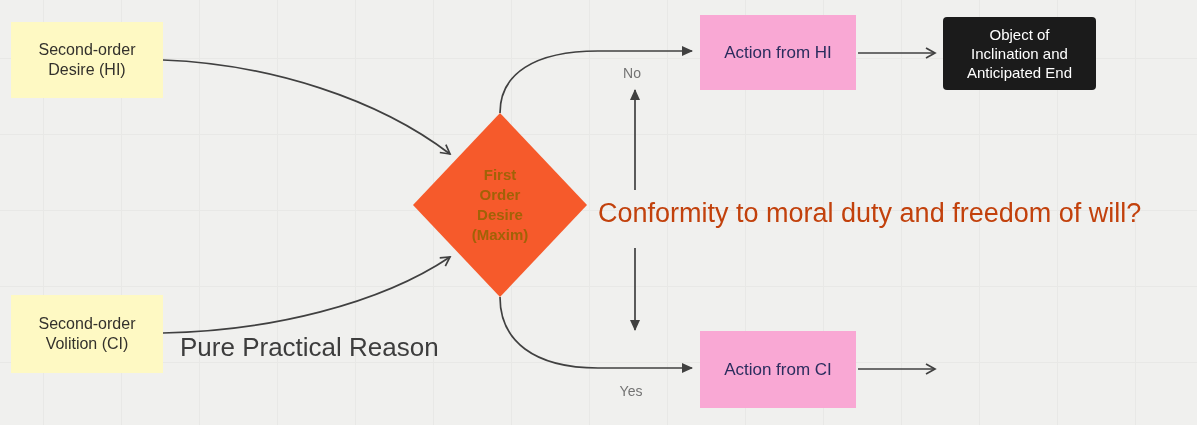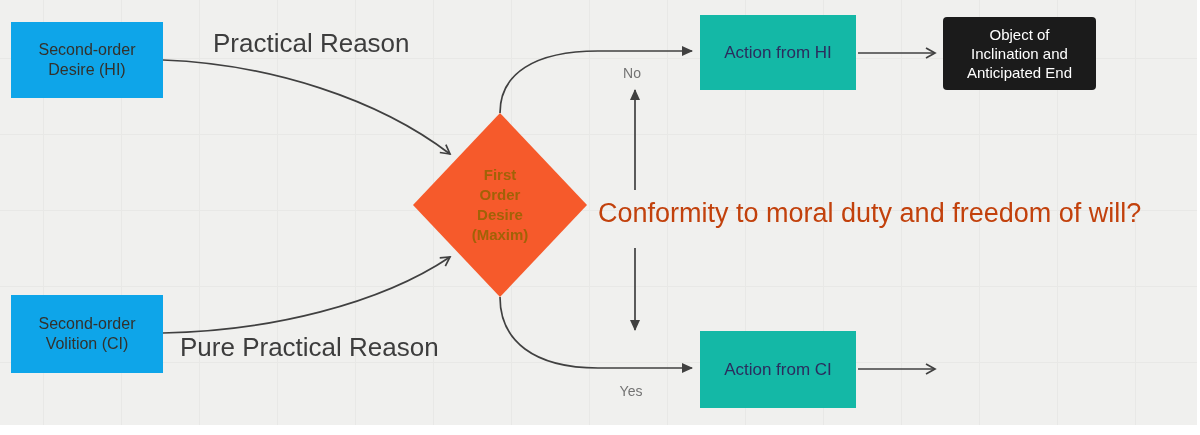--- a/index.html
+++ b/index.html
@@ -38,28 +38,28 @@
     position: absolute;
     display: flex;
     align-items: center;
     justify-content: center;
     text-align: center;
     white-space: pre-line;
     z-index: 3;
     box-sizing: border-box;
   }
   .node-yellow {
-    background: #0ea5e9;
+    background: #fef9c3;
     color: #33312c;
     font-size: 16px;
     line-height: 20px;
     text-align: center;
   }
   .node-pink {
-    background: #14b8a6;
+    background: #f9a8d4;
     color: #2b2d5e;
     font-size: 17px;
     text-align: center;
   }
   .node-black {
     background: #1b1b1b;
     color: #ffffff;
     font-size: 15px;
     line-height: 19px;
     border-radius: 4px;
@@ -153,21 +153,20 @@
 
   <div class="node node-pink" style="left:700px; top:15px; width:156px; height:75px;">Action from HI</div>
 
   <div class="node node-pink" style="left:700px; top:331px; width:156px; height:77px;">Action from CI</div>
 
   <div class="node node-black" style="left:943px; top:17px; width:153px; height:73px;">Object of
 Inclination and
 Anticipated End</div>
 
 
-  <div class="edge-label-big" style="left:213px; top:28px;">Practical Reason</div>
 
   <div class="edge-label-big" style="left:180px; top:332px;">Pure Practical Reason</div>
 
   <div class="edge-label-small" style="left:614px; top:42px; width:28px;">No</div>
 
   <div class="edge-label-small" style="left:610px; top:360px; width:34px;">Yes</div>
 
   <div class="question-text">Conformity to moral duty and freedom of will?</div>
 </div>
 

